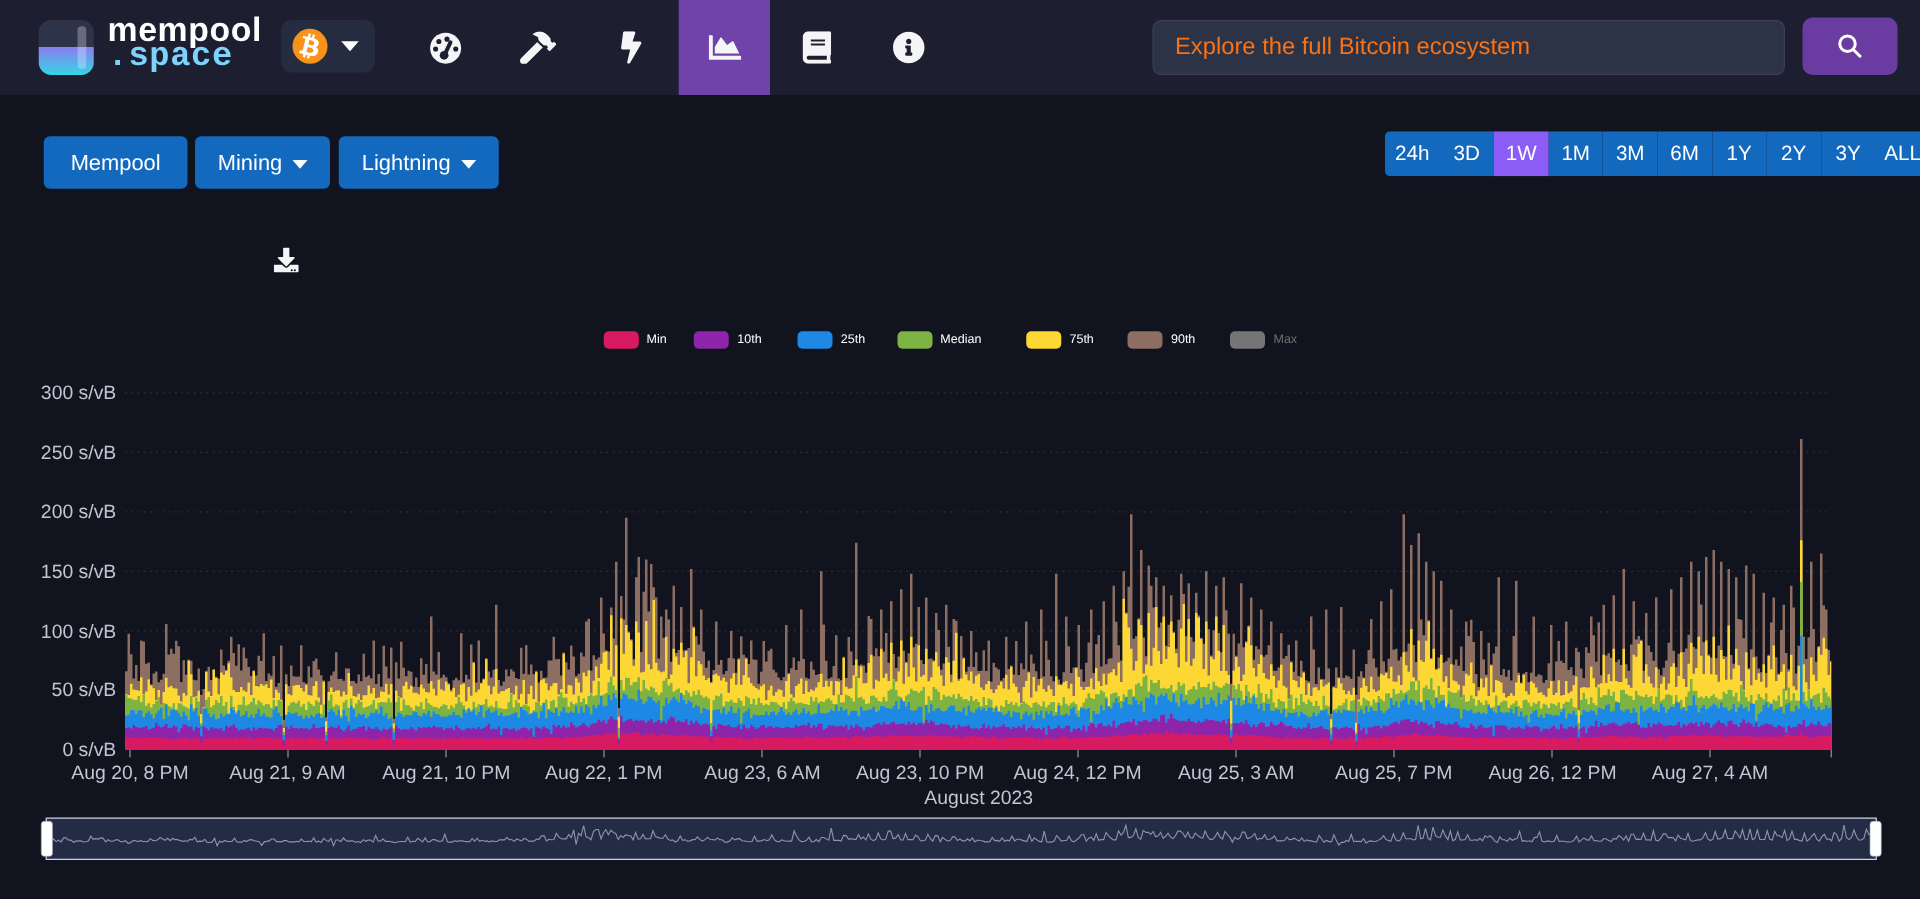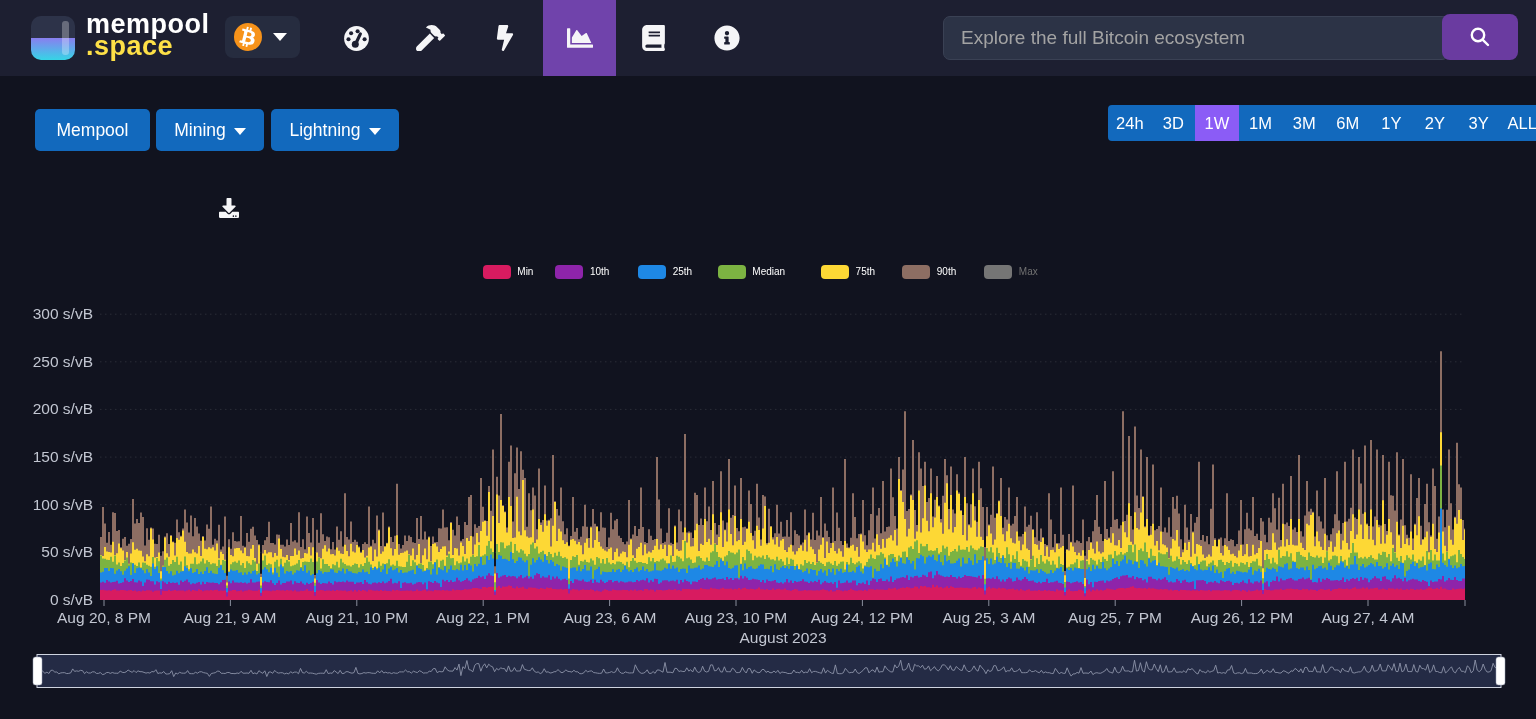--- a/index.html
+++ b/index.html
@@ -2,25 +2,25 @@
 <html><head><meta charset="utf-8">
 <style>
 * { margin:0; padding:0; box-sizing:border-box; }
 html,body { width:1536px; height:719px; background:#11131f; font-family:"Liberation Sans",sans-serif; overflow:hidden; }
 #page { position:relative; width:1536px; height:719px; }
 .abs { position:absolute; }
 #navbar { left:0; top:0; width:1536px; height:76px; background:#1d1f31; }
 #logo { left:31px; top:16px; width:44px; height:44px; border-radius:10px; background:linear-gradient(180deg,#2d3349 0%,#2d3349 49%,#8b7df0 49%,#35d5e6 100%); overflow:hidden; }
 #brand { left:86px; top:12px; line-height:25px; font-weight:bold; letter-spacing:0.5px; }
 #brand .l1 { font-size:27px; color:#ffffff; }
-#brand .l2 { font-size:27px; color:#fde047; margin-top:-3px; }
+#brand .l2 { font-size:27px; color:#7dd3fc; margin-top:-3px;font-family:Liberation Mono, monospace; }
 #btcbtn { left:225px; top:16px; width:75px; height:42px; background:#262c3f; border-radius:8px; }
 #btccirc { position:absolute; left:9px; top:7px; width:28px; height:28px; border-radius:50%; background:#f7931a; display:flex; align-items:center; justify-content:center; }
 .navicon { top:0; height:76px; width:73px; display:flex; align-items:center; justify-content:center; }
-#searchbox { left:922px; top:16px; width:506px; height:44px; background:#2c3346; border:1px solid #3a4154; border-radius:7px; color:#a3a3a3; font-size:19px; line-height:42px; padding-left:17px;margin-left:21px; }
+#searchbox { left:922px; top:16px; width:506px; height:44px; background:#2c3346; border:1px solid #3a4154; border-radius:7px; color:#f97316; font-size:19px; line-height:42px; padding-left:17px; }
 #searchbtn { left:1442px; top:14px; width:76px; height:46px; background:#6a3ba0; border-radius:8px; display:flex; align-items:center; justify-content:center; }
 .bbtn { top:109px; height:42px; background:#1269bd; border-radius:5px; color:#fff; font-size:17.5px; display:flex; align-items:center; justify-content:center; gap:8px; }
 .caret { width:0; height:0; border-left:6px solid transparent; border-right:6px solid transparent; border-top:7px solid #fff; margin-top:2px; }
 #timesel { left:1108px; top:105px; width:436px; height:36px; display:flex; border-radius:4px; overflow:hidden; }
 .tbtn { flex:1; background:#1269bd; color:#fff; font-size:16.5px; display:flex; align-items:center; justify-content:center; }
 .tbtn.sel { background:#8b5cf6; }
 #title { left:35px; top:193px; font-size:24px; color:#fff; font-weight:400; letter-spacing:-0.3px; }
 #legend { left:0px; top:0px; }
 .ltx { position:absolute; top:265px; font-size:10px; font-weight:normal; line-height:14px; }
 .chip { position:absolute; top:265px; width:28px; height:13.5px; border-radius:4px; }

